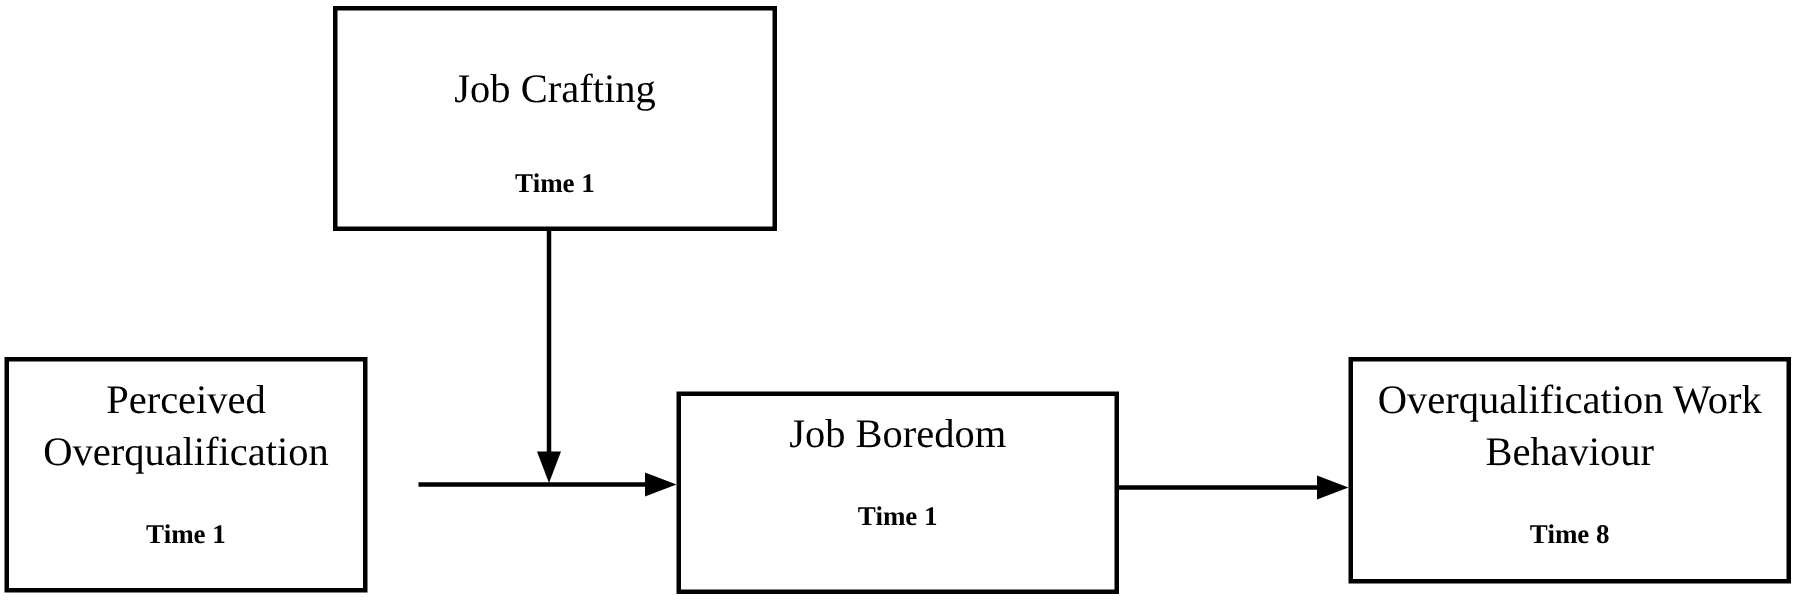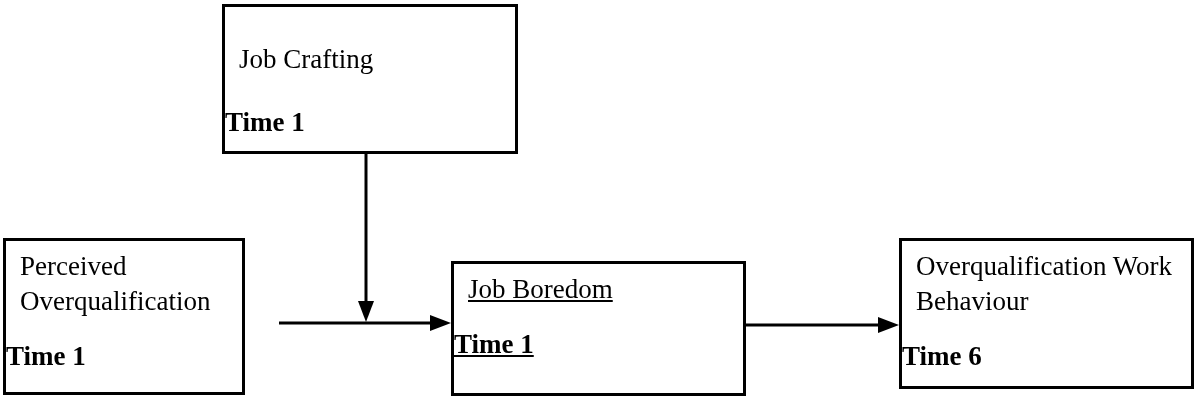--- a/index.html
+++ b/index.html
@@ -21,40 +21,40 @@
     left: 0;
     top: 0;
     width: 1200px;
     height: 402px;
   }
   .node {
     position: absolute;
     box-sizing: border-box;
     border: 3px solid #000000;
     background: #ffffff;
-    text-align: left;
+    text-align: center;
   }
   .node-label {
     font-size: 27px;
     line-height: 35px;
     margin-top: 8px;
     padding: 0 14px;
   }
   .node-time {
-    font-size: 27px;
+    font-size: 18px;
     line-height: 35px;
     font-weight: bold;
     margin-top: 20px;
   }
   .node--moderator .node-label { margin-top: 35px; }
   .node--moderator .node-time  { margin-top: 28px; }
 
   #node-job-crafting                      { left: 222px; top: 4px;   width: 296px; height: 150px; }
   #node-perceived-overqualification       { left: 3px;   top: 238px; width: 242px; height: 157px; }
-  #node-job-boredom                       { left: 451px; top: 261px; width: 295px; height: 135px; text-decoration: underline; }
+  #node-job-boredom                       { left: 451px; top: 261px; width: 295px; height: 135px; }
   #node-counterproductive-work-behaviour  { left: 899px; top: 238px; width: 295px; height: 151px; }
 </style>
 </head>
 <body>
 
 <div class="figure">
 
   <svg class="arrow-layer" width="1200" height="402" viewBox="0 0 1200 402" xmlns="http://www.w3.org/2000/svg">
 
     <line x1="279" y1="323" x2="433" y2="323" stroke="#000000" stroke-width="3"></line>
@@ -77,16 +77,16 @@
     <div class="node-time">Time 1</div>
   </div>
 
   <div class="node" id="node-job-boredom">
     <div class="node-label">Job Boredom</div>
     <div class="node-time">Time 1</div>
   </div>
 
   <div class="node" id="node-counterproductive-work-behaviour">
     <div class="node-label">Overqualification Work Behaviour</div>
-    <div class="node-time">Time 6</div>
+    <div class="node-time">Time 8</div>
   </div>
 
 </div>
 
 </body></html>

